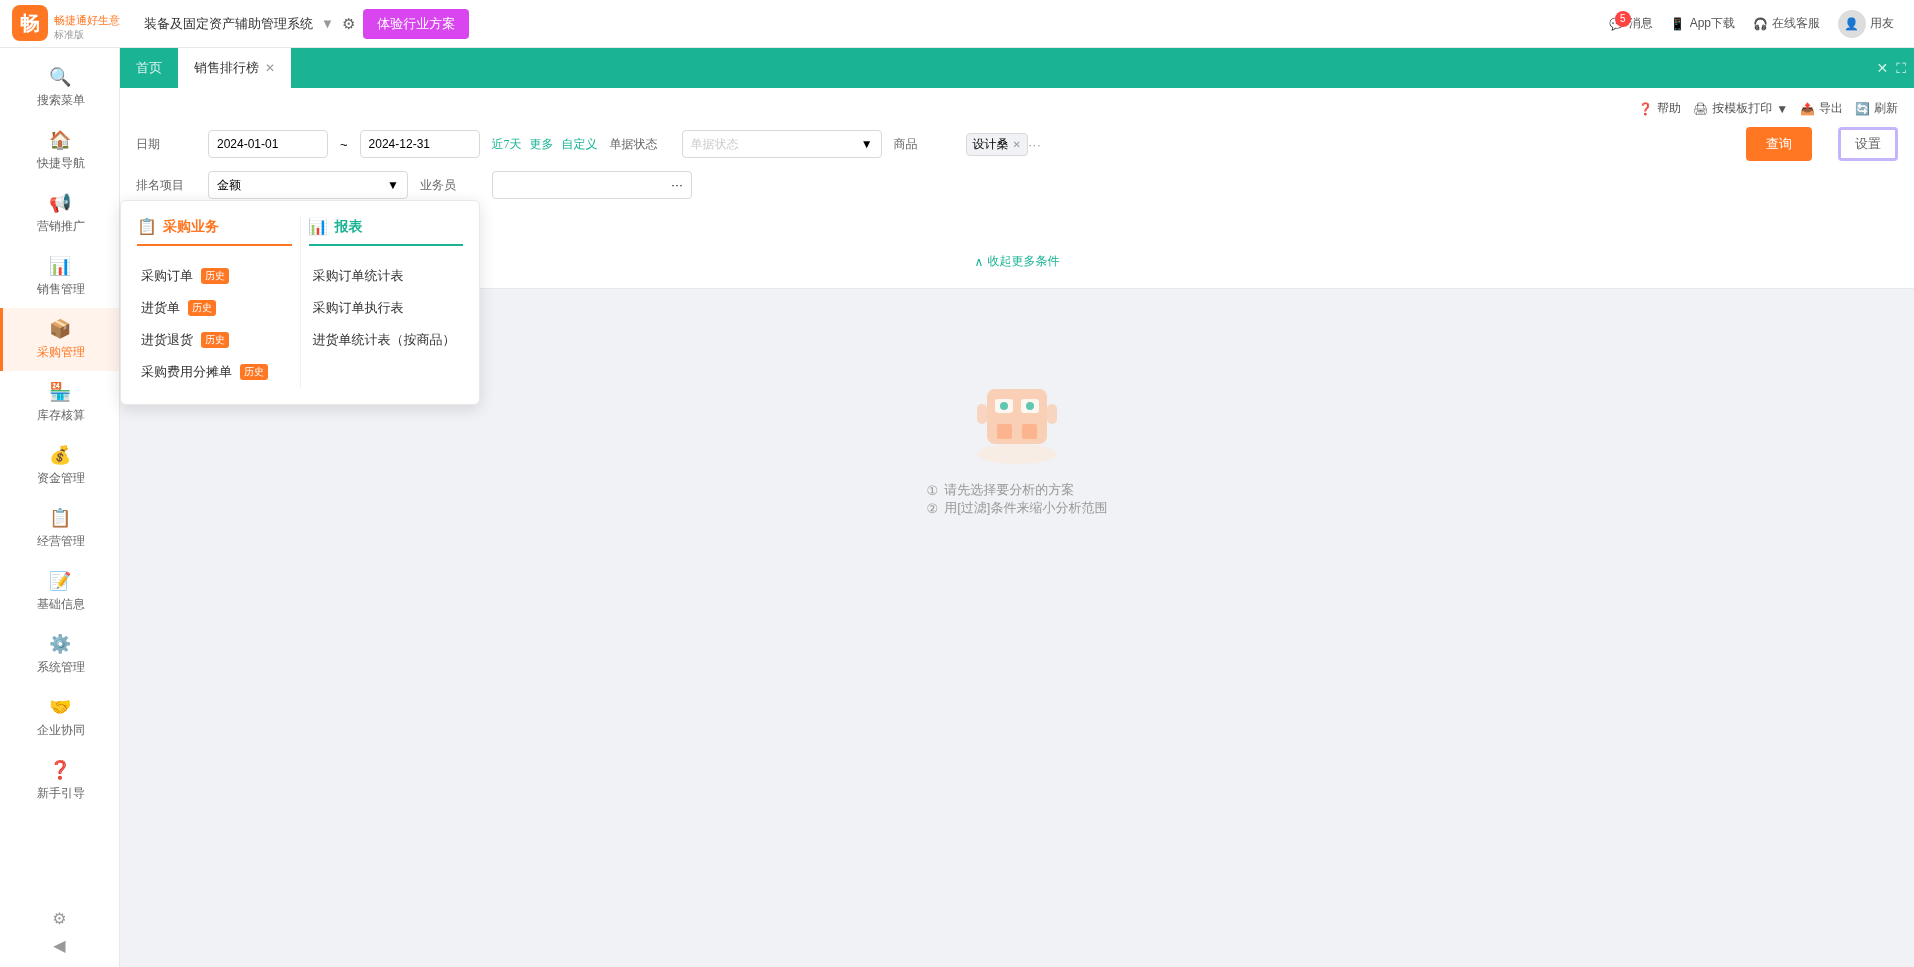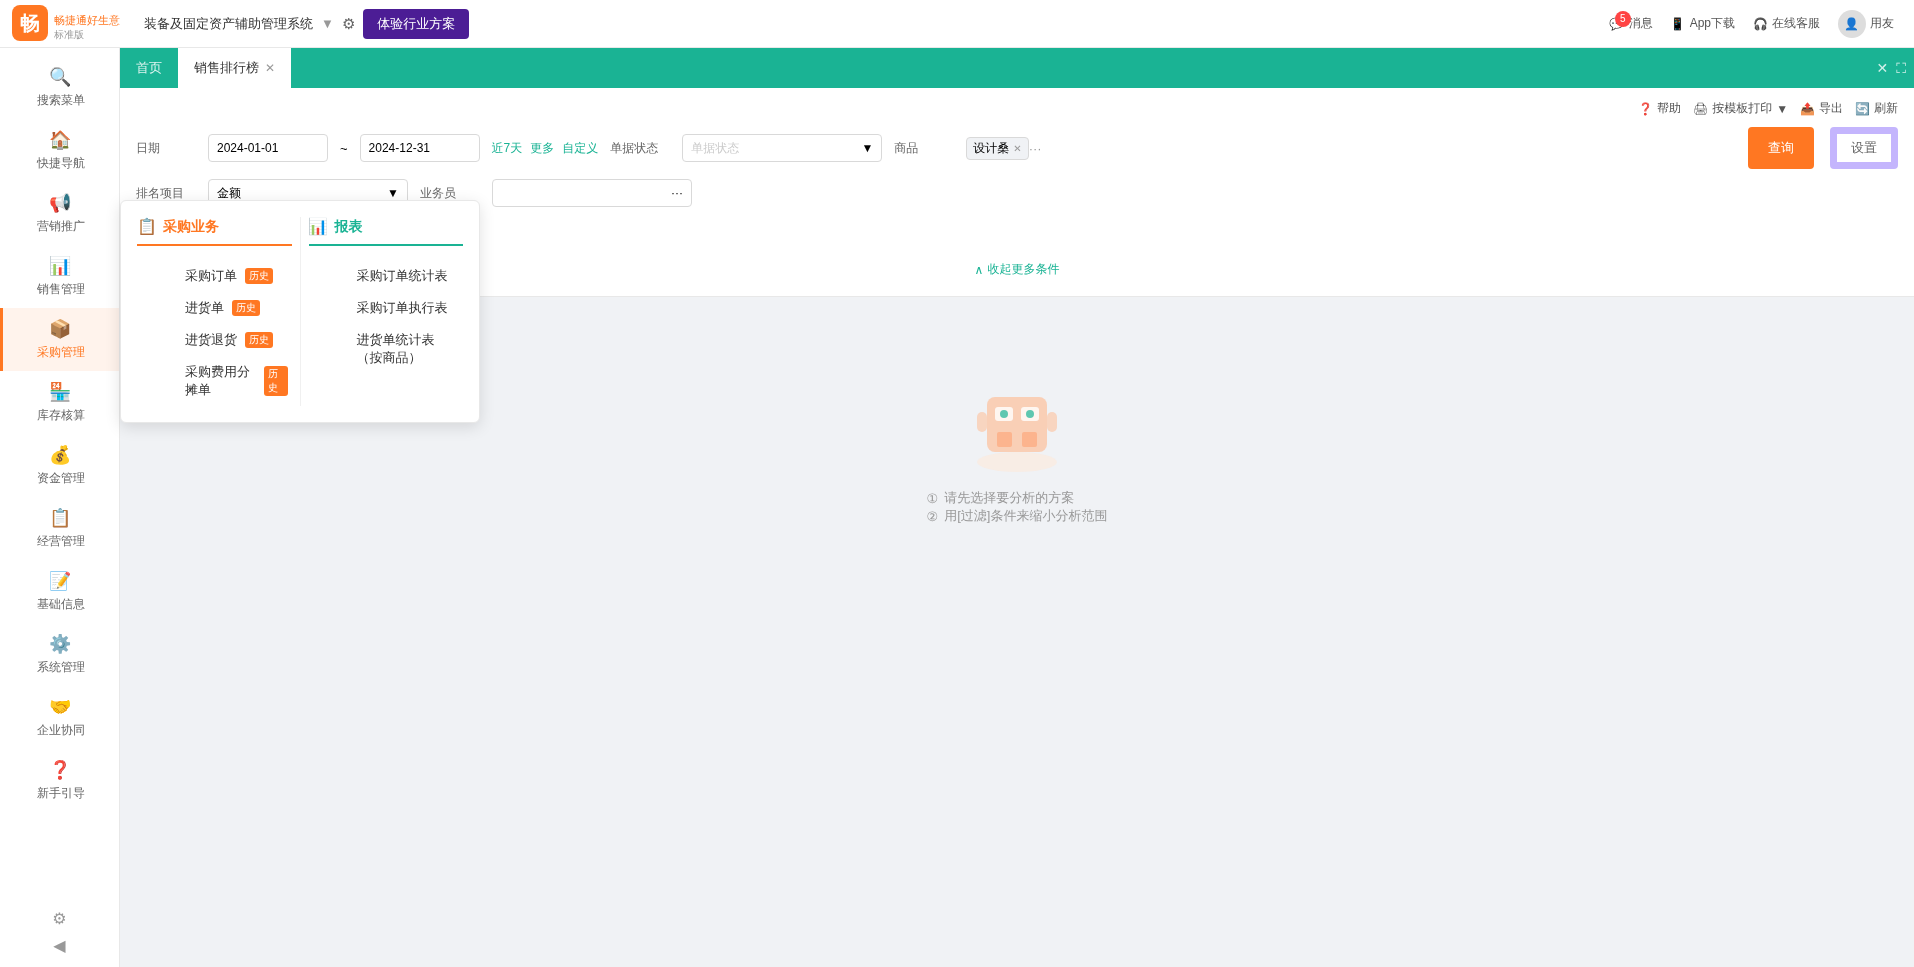--- a/index.html
+++ b/index.html
@@ -36,21 +36,21 @@
       flex: 1;
       display: flex;
       align-items: center;
       gap: 8px;
       padding-left: 12px;
     }
     .system-title { font-size: 13px; color: #333; }
     .system-dropdown { cursor: pointer; color: #999; }
     .system-gear { cursor: pointer; color: #666; font-size: 15px; }
     .trial-btn {
-      background: #4c1d95;
+      background: #d946ef;
       color: white;
       border: none;
       border-radius: 4px;
       padding: 6px 14px;
       font-size: 13px;
       cursor: pointer;
     }
     .header-right {
       display: flex;
       align-items: center;
@@ -187,21 +187,21 @@
       display: flex; align-items: center; gap: 12px;
     }
     .filter-date-input {
       border: 1px solid #d9d9d9;
       border-radius: 4px;
       padding: 4px 8px;
       font-size: 12px;
       height: 28px;
       width: 120px;
     }
-    .date-links { display: flex; gap: 8px; font-size: 12px; color: #1ab394; }
+    .date-links { display: flex; gap: 8px; font-size: 12px; color: #1ab394; font-family: Liberation Serif, serif; }
     .date-links span { cursor: pointer; }
     .filter-select {
       border: 1px solid #d9d9d9;
       border-radius: 4px;
       padding: 4px 8px;
       font-size: 12px;
       height: 28px;
       min-width: 160px;
       background: #fff;
       cursor: pointer;
@@ -225,25 +225,26 @@
       color: white;
       border: none;
       border-radius: 4px;
       padding: 5px 20px;
       font-size: 13px;
       cursor: pointer;
     }
     .btn-setting {
       background: #fff;
       color: #666;
-      border: 7px solid #c4b5fd;
+      border: 3px solid #c4b5fd;
       border-radius: 4px;
       padding: 5px 14px;
       font-size: 13px;
       cursor: pointer;
+      margin-left: 10px;
     }
     .toolbar-right {
       display: flex; align-items: center; gap: 12px;
       margin-bottom: 10px;
       justify-content: flex-end;
     }
     .toolbar-btn {
       display: flex; align-items: center; gap: 4px;
       font-size: 12px; color: #555; cursor: pointer;
     }
@@ -300,21 +301,20 @@
     }
     .popup-col-title.orange { color: #ff7722; border-bottom: 2px solid #ff7722; }
     .popup-col-title.teal { color: #1ab394; border-bottom: 2px solid #1ab394; }
     .popup-item {
       display: flex; align-items: center; gap: 8px;
       padding: 7px 4px;
       cursor: pointer;
       color: #333;
       font-size: 13px;
       border-radius: 4px;
-      margin-left: 44px;
     }
     .hist-badge {
       background: #ff7722;
       color: white;
       font-size: 10px;
       border-radius: 3px;
       padding: 1px 4px;
     }
     .icon-orange { color: #ff7722; font-size: 16px; }
     .icon-teal { color: #1ab394; font-size: 16px; }

